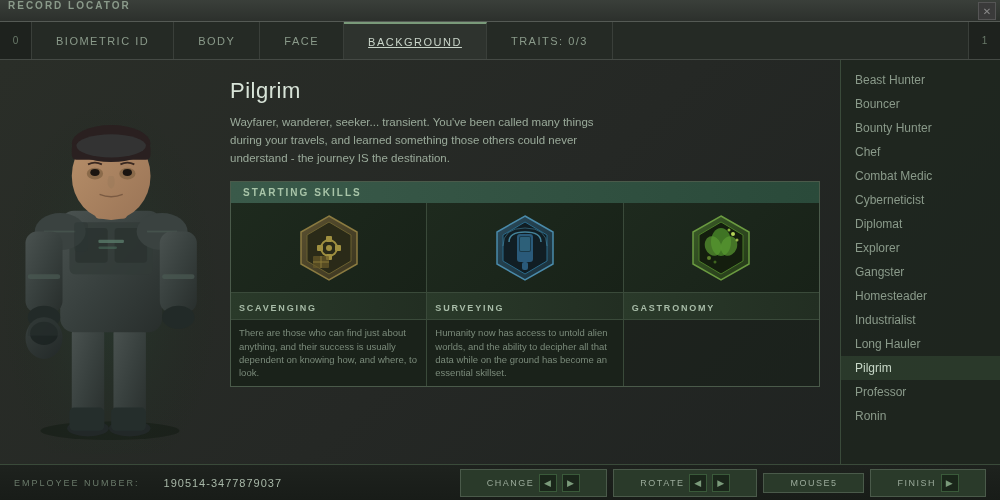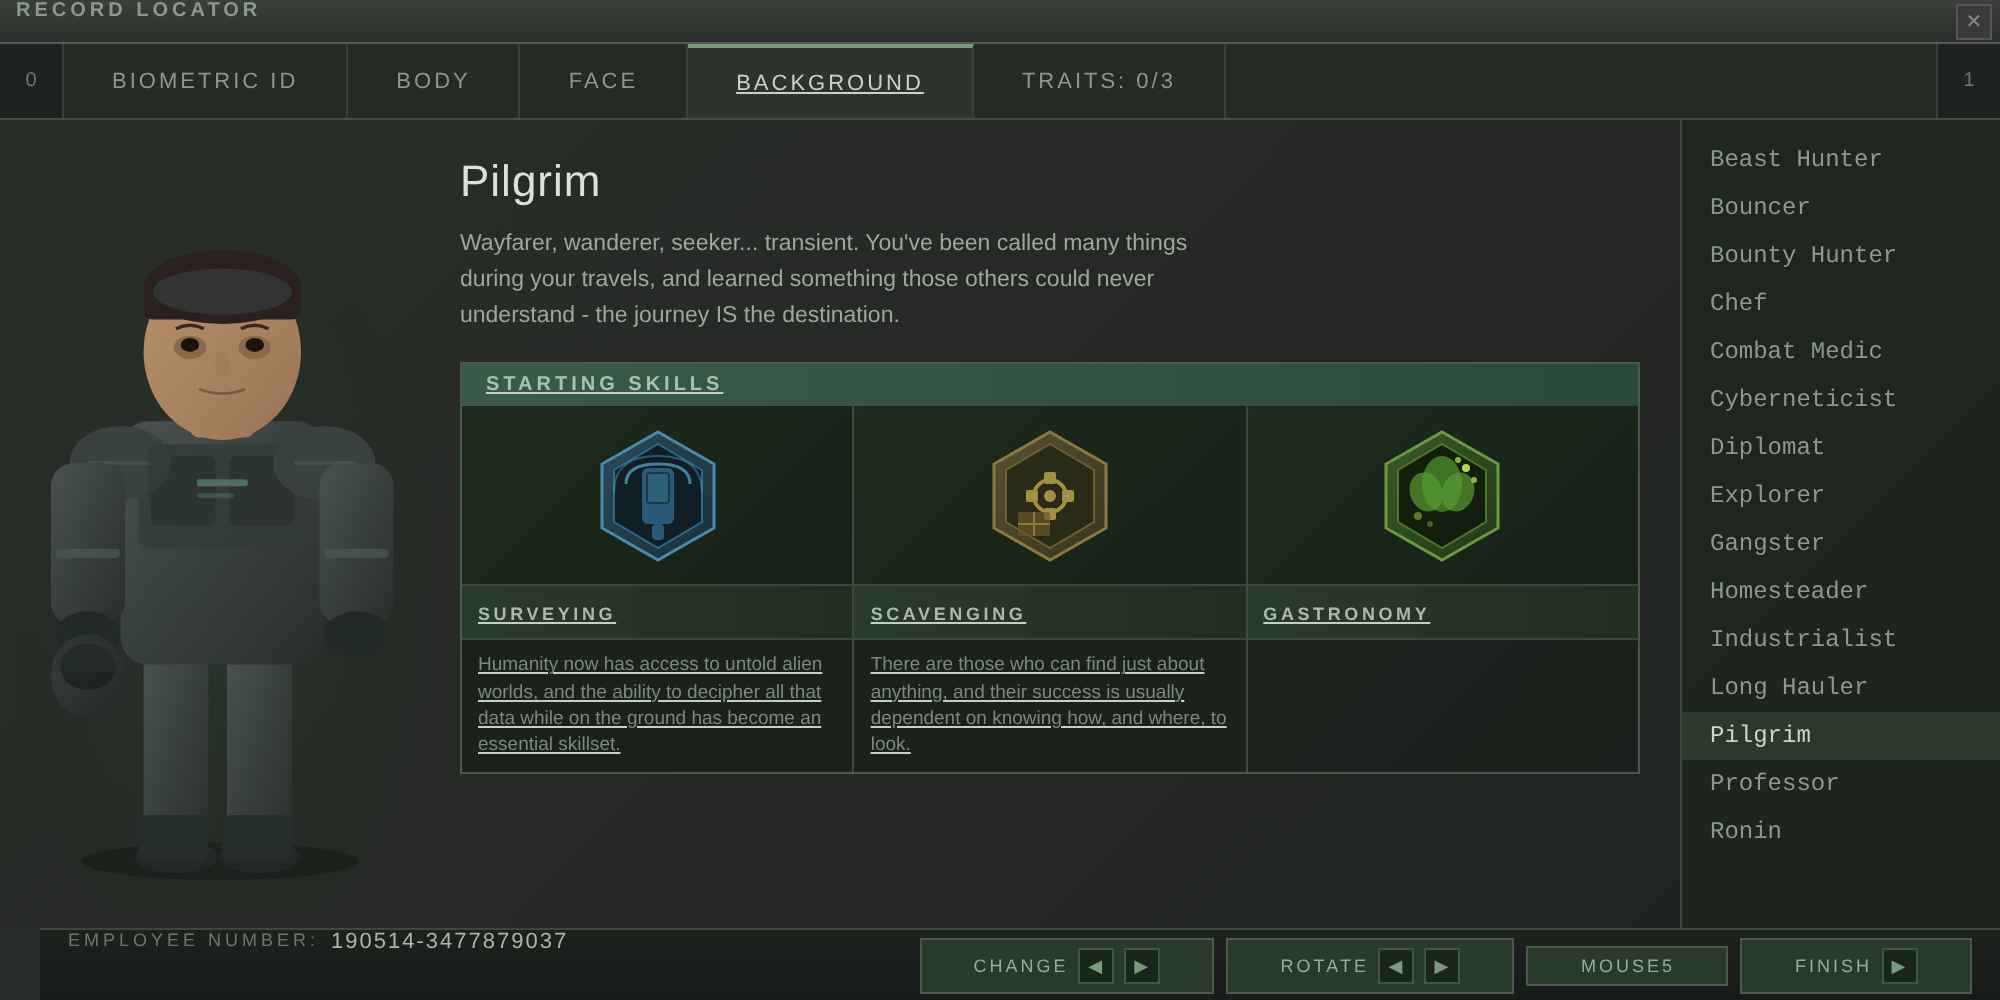--- a/index.html
+++ b/index.html
@@ -130,21 +130,20 @@
       color: #9aaa9a;
       line-height: 1.55;
       max-width: 380px;
     }
 
     
     .skills-section {
       border: 1px solid #4a5a4a;
       background: rgba(20,30,20,0.4);
       margin-top: 4px;
-      text-decoration: underline;
     }
     .skills-header {
       background: linear-gradient(90deg, #3a5a4a 0%, #2a4a3a 100%);
       padding: 5px 12px;
       font-size: 10px;
       letter-spacing: 2px;
       color: #a8c4a8;
       text-transform: uppercase;
       font-weight: 600;
     }
@@ -189,21 +188,20 @@
     }
 
     
     .list-panel {
       width: 160px;
       flex-shrink: 0;
       background: rgba(30,38,30,0.7);
       border-left: 1px solid #3a4a3a;
       overflow-y: auto;
       padding: 8px 0;
-      font-family: Liberation Mono, monospace;
     }
     .list-panel::-webkit-scrollbar { width: 4px; }
     .list-panel::-webkit-scrollbar-track { background: #1a221a; }
     .list-panel::-webkit-scrollbar-thumb { background: #4a5a4a; }
 
     .bg-list-item {
       padding: 5px 14px;
       font-size: 12px;
       color: #8a9a8a;
       cursor: pointer;
@@ -214,23 +212,23 @@
       color: #c8d8c8;
       font-weight: 500;
     }
 
     
     .bottom-bar {
       height: 36px;
       background: linear-gradient(180deg, #1e221e 0%, #181c18 100%);
       border-top: 1px solid #3a4a3a;
       display: flex;
+      align-items: center;
       padding: 0 14px;
-      gap: 6px;
-      margin-left: 20px;
+      gap: 24px;
     }
     .bottom-label {
       font-size: 9px;
       letter-spacing: 2px;
       color: #6a7a6a;
       text-transform: uppercase;
     }
     .bottom-value {
       font-size: 11px;
       color: #a8b8a8;
@@ -410,49 +408,20 @@
     <p class="background-desc">Wayfarer, wanderer, seeker... transient. You've been called many things during your travels, and learned something those others could never understand - the journey IS the destination.</p>
 
     <div class="skills-section">
       <div class="skills-header">STARTING SKILLS</div>
       <div class="skills-grid">
 
         <div class="skill-card">
           <div class="skill-icon-area">
             <svg width="72" height="72" viewBox="0 0 72 72" xmlns="http://www.w3.org/2000/svg">
               <defs>
-                <linearGradient id="hexGrad2" x1="0%" y1="0%" x2="100%" y2="100%">
-                  <stop offset="0%" stop-color="#2a4a5a"></stop>
-                  <stop offset="100%" stop-color="#1a303a"></stop>
-                </linearGradient>
-              </defs>
-              <polygon points="36,4 64,20 64,52 36,68 8,52 8,20" fill="url(#hexGrad2)" stroke="#4a8aaa" stroke-width="1.5"></polygon>
-              <polygon points="36,10 58,23 58,49 36,62 14,49 14,23" fill="#111e24" stroke="#2a6a8a" stroke-width="1"></polygon>
-
-              <rect x="28" y="22" width="16" height="28" rx="3" fill="#2a5a7a"></rect>
-              <rect x="30" y="24" width="12" height="16" rx="2" fill="#1a3a4a"></rect>
-
-              <rect x="31" y="25" width="10" height="14" rx="1" fill="#3a7a9a" opacity="0.6"></rect>
-
-              <path d="M20,30 Q20,20 36,20 Q52,20 52,30" fill="none" stroke="#5aaccc" stroke-width="1.5" opacity="0.7"></path>
-              <path d="M14,34 Q14,16 36,16 Q58,16 58,34" fill="none" stroke="#5aaccc" stroke-width="1" opacity="0.4"></path>
-
-              <rect x="33" y="50" width="6" height="8" rx="2" fill="#2a5a7a"></rect>
-            </svg>
-          </div>
-          <div class="skill-name-bar">
-            <span class="skill-name">SURVEYING</span>
-          </div>
-          <div class="skill-desc">Humanity now has access to untold alien worlds, and the ability to decipher all that data while on the ground has become an essential skillset.</div>
-        </div>
-
-        <div class="skill-card">
-          <div class="skill-icon-area">
-            <svg width="72" height="72" viewBox="0 0 72 72" xmlns="http://www.w3.org/2000/svg">
-              <defs>
                 <linearGradient id="hexGrad1" x1="0%" y1="0%" x2="100%" y2="100%">
                   <stop offset="0%" stop-color="#5a5030"></stop>
                   <stop offset="100%" stop-color="#3a3520"></stop>
                 </linearGradient>
               </defs>
               <polygon points="36,4 64,20 64,52 36,68 8,52 8,20" fill="url(#hexGrad1)" stroke="#8a7a40" stroke-width="1.5"></polygon>
               <polygon points="36,10 58,23 58,49 36,62 14,49 14,23" fill="#2a2a18" stroke="#6a6030" stroke-width="1"></polygon>
 
               <circle cx="36" cy="36" r="8" fill="none" stroke="#a09040" stroke-width="2"></circle>
               <circle cx="36" cy="36" r="3" fill="#a09040"></circle>
@@ -463,20 +432,49 @@
 
               <rect x="20" y="44" width="16" height="12" rx="1" fill="#6a5a28" opacity="0.7"></rect>
               <line x1="20" y1="50" x2="36" y2="50" stroke="#8a7a38" stroke-width="1"></line>
               <line x1="28" y1="44" x2="28" y2="56" stroke="#8a7a38" stroke-width="1"></line>
             </svg>
           </div>
           <div class="skill-name-bar">
             <span class="skill-name">SCAVENGING</span>
           </div>
           <div class="skill-desc">There are those who can find just about anything, and their success is usually dependent on knowing how, and where, to look.</div>
+        </div>
+
+        <div class="skill-card">
+          <div class="skill-icon-area">
+            <svg width="72" height="72" viewBox="0 0 72 72" xmlns="http://www.w3.org/2000/svg">
+              <defs>
+                <linearGradient id="hexGrad2" x1="0%" y1="0%" x2="100%" y2="100%">
+                  <stop offset="0%" stop-color="#2a4a5a"></stop>
+                  <stop offset="100%" stop-color="#1a303a"></stop>
+                </linearGradient>
+              </defs>
+              <polygon points="36,4 64,20 64,52 36,68 8,52 8,20" fill="url(#hexGrad2)" stroke="#4a8aaa" stroke-width="1.5"></polygon>
+              <polygon points="36,10 58,23 58,49 36,62 14,49 14,23" fill="#111e24" stroke="#2a6a8a" stroke-width="1"></polygon>
+
+              <rect x="28" y="22" width="16" height="28" rx="3" fill="#2a5a7a"></rect>
+              <rect x="30" y="24" width="12" height="16" rx="2" fill="#1a3a4a"></rect>
+
+              <rect x="31" y="25" width="10" height="14" rx="1" fill="#3a7a9a" opacity="0.6"></rect>
+
+              <path d="M20,30 Q20,20 36,20 Q52,20 52,30" fill="none" stroke="#5aaccc" stroke-width="1.5" opacity="0.7"></path>
+              <path d="M14,34 Q14,16 36,16 Q58,16 58,34" fill="none" stroke="#5aaccc" stroke-width="1" opacity="0.4"></path>
+
+              <rect x="33" y="50" width="6" height="8" rx="2" fill="#2a5a7a"></rect>
+            </svg>
+          </div>
+          <div class="skill-name-bar">
+            <span class="skill-name">SURVEYING</span>
+          </div>
+          <div class="skill-desc">Humanity now has access to untold alien worlds, and the ability to decipher all that data while on the ground has become an essential skillset.</div>
         </div>
 
         <div class="skill-card">
           <div class="skill-icon-area">
             <svg width="72" height="72" viewBox="0 0 72 72" xmlns="http://www.w3.org/2000/svg">
               <defs>
                 <linearGradient id="hexGrad3" x1="0%" y1="0%" x2="100%" y2="100%">
                   <stop offset="0%" stop-color="#3a5a28"></stop>
                   <stop offset="100%" stop-color="#243818"></stop>
                 </linearGradient>

